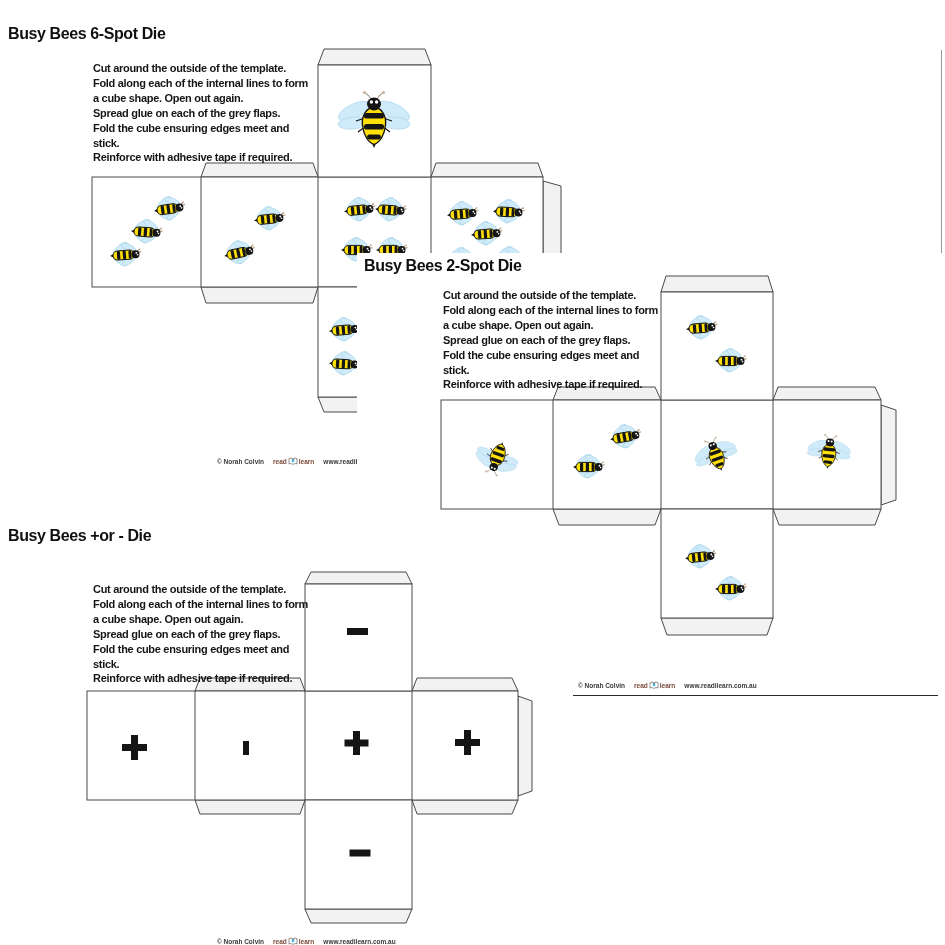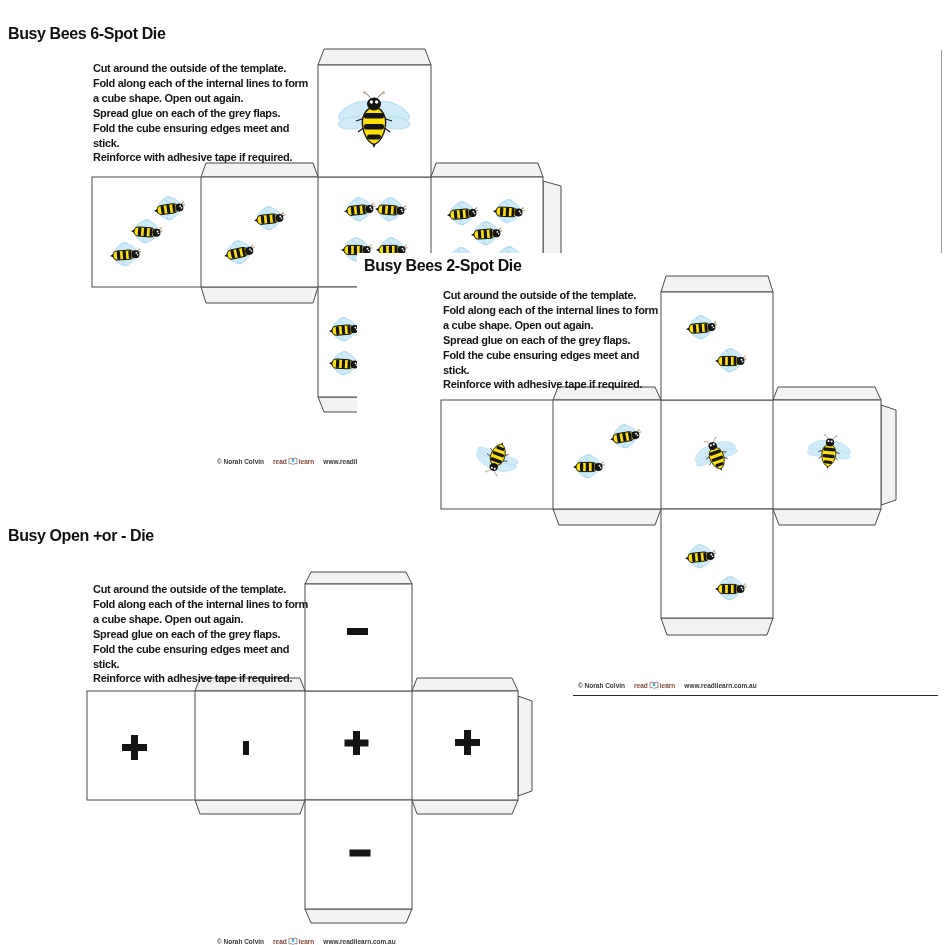--- a/index.html
+++ b/index.html
@@ -221,21 +221,21 @@
           <rect x="-12.5" y="-3.5" width="25" height="7" fill="#151515"></rect>
           <rect x="-3.5" y="-12.5" width="7" height="25" fill="#151515"></rect>
         </g>
         <g transform="translate(360,845) rotate(0)">
           <rect x="-10.5" y="-3.5" width="21" height="7" fill="#151515"></rect>
         </g>
       </g>
   </svg>
 
   <div id="page3-text">
-    <div class="die-title" style="left:8px;top:519px;">Busy Open +or - Die</div>
+    <div class="die-title" style="left:8px;top:519px;">Busy Bees +or - Die</div>
     <div class="instr" style="left:93px;top:574px;">Cut around the outside of the template.
 Fold along each of the internal lines to form
 a cube shape. Open out again.
 Spread glue on each of the grey flaps.
 Fold the cube ensuring edges meet and
 stick.
 Reinforce with adhesive tape if required.</div>
     <div class="footer" style="left:217px;top:929px;">
       <span>© Norah Colvin</span>
       <span class="logo">

